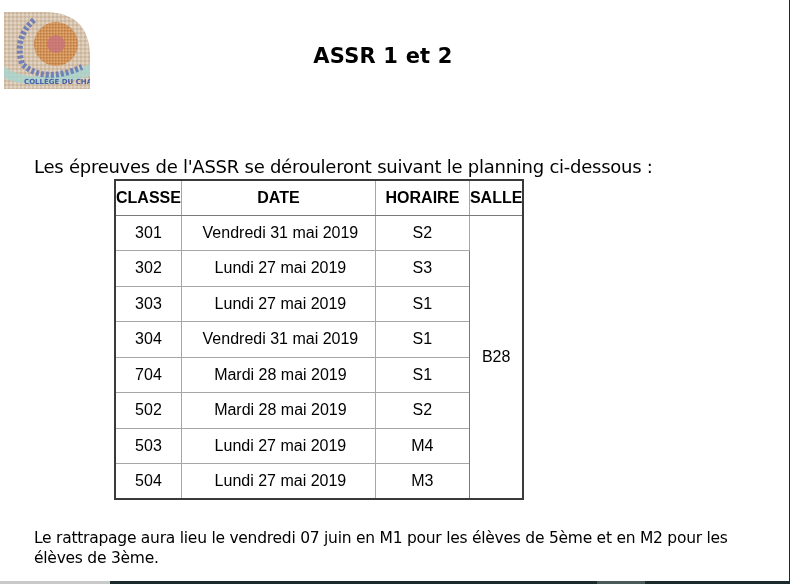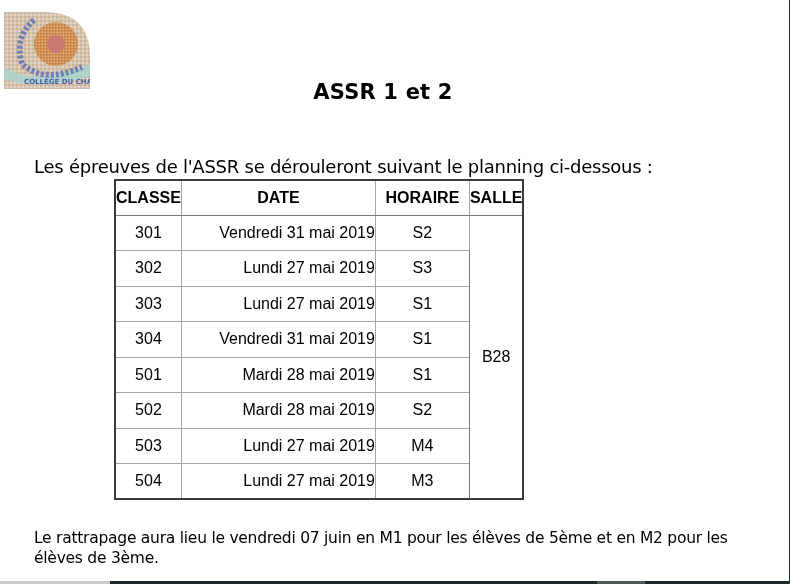--- a/index.html
+++ b/index.html
@@ -35,21 +35,20 @@
     .title {
       position: absolute;
       left: 0;
       width: 766px;
       top: 44px;
       text-align: center;
       font-family: "DejaVu Sans", sans-serif;
       font-weight: bold;
       font-size: 21px;
       letter-spacing: 0.2px;
-      margin-top: 36px;
     }
     .intro {
       position: absolute;
       left: 34px;
       top: 156px;
       font-size: 18px;
       font-family: "DejaVu Sans", sans-serif;
       letter-spacing: -0.25px;
       white-space: nowrap;
     }
@@ -68,21 +67,21 @@
       height: 35.5px;
       box-sizing: border-box;
     }
     table.planning th {
       font-weight: bold;
       height: 35px;
       text-align: center;
       border-bottom: 1.5px solid #7a7a7a;
     }
     table.planning td.c-classe { width: 66px; text-align: center; }
-    table.planning td.c-date { width: 194px; text-align: right; padding-left: 4px; margin-top: 22px; }
+    table.planning td.c-date { width: 194px; text-align: center; padding-left: 4px; margin-top: 22px; }
     table.planning td.c-horaire { width: 94px; text-align: center; margin-top: 28px; }
     table.planning td.c-salle { width: 54px; text-align: center; border-left: 1px solid #7a7a7a; }
     table.planning th.h-salle { border-left: 1px solid #7a7a7a; }
     table.planning th.h-classe { width: 66px; }
     table.planning th.h-date { width: 194px; }
     table.planning th.h-horaire { width: 94px; }
     table.planning th.h-salle { width: 54px; margin-left: 16px; }
     .footer-note {
       position: absolute;
       left: 34px;
@@ -167,21 +166,21 @@
         <td class="c-classe">303</td>
         <td class="c-date">Lundi 27 mai 2019</td>
         <td class="c-horaire">S1</td>
       </tr>
       <tr>
         <td class="c-classe">304</td>
         <td class="c-date">Vendredi 31 mai 2019</td>
         <td class="c-horaire">S1</td>
       </tr>
       <tr>
-        <td class="c-classe">501</td>
+        <td class="c-classe">704</td>
         <td class="c-date">Mardi 28 mai 2019</td>
         <td class="c-horaire">S1</td>
       </tr>
       <tr>
         <td class="c-classe">502</td>
         <td class="c-date">Mardi 28 mai 2019</td>
         <td class="c-horaire">S2</td>
       </tr>
       <tr>
         <td class="c-classe">503</td>

